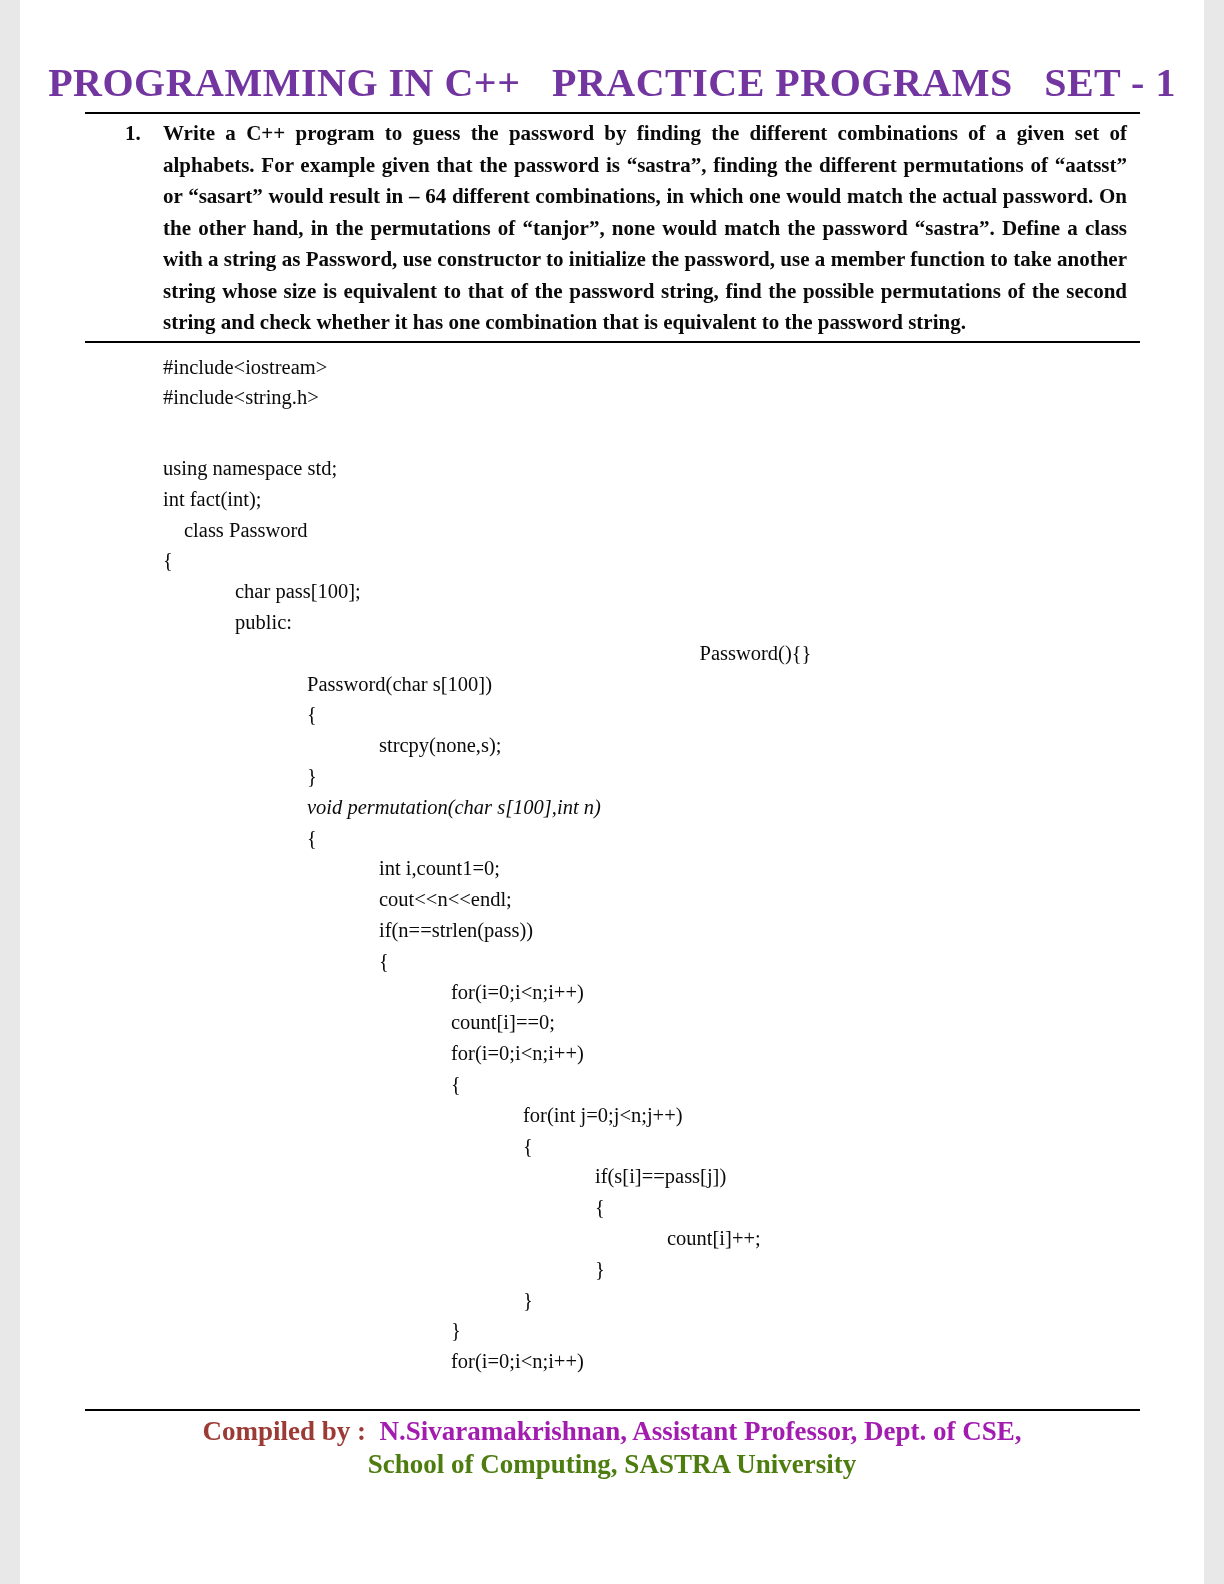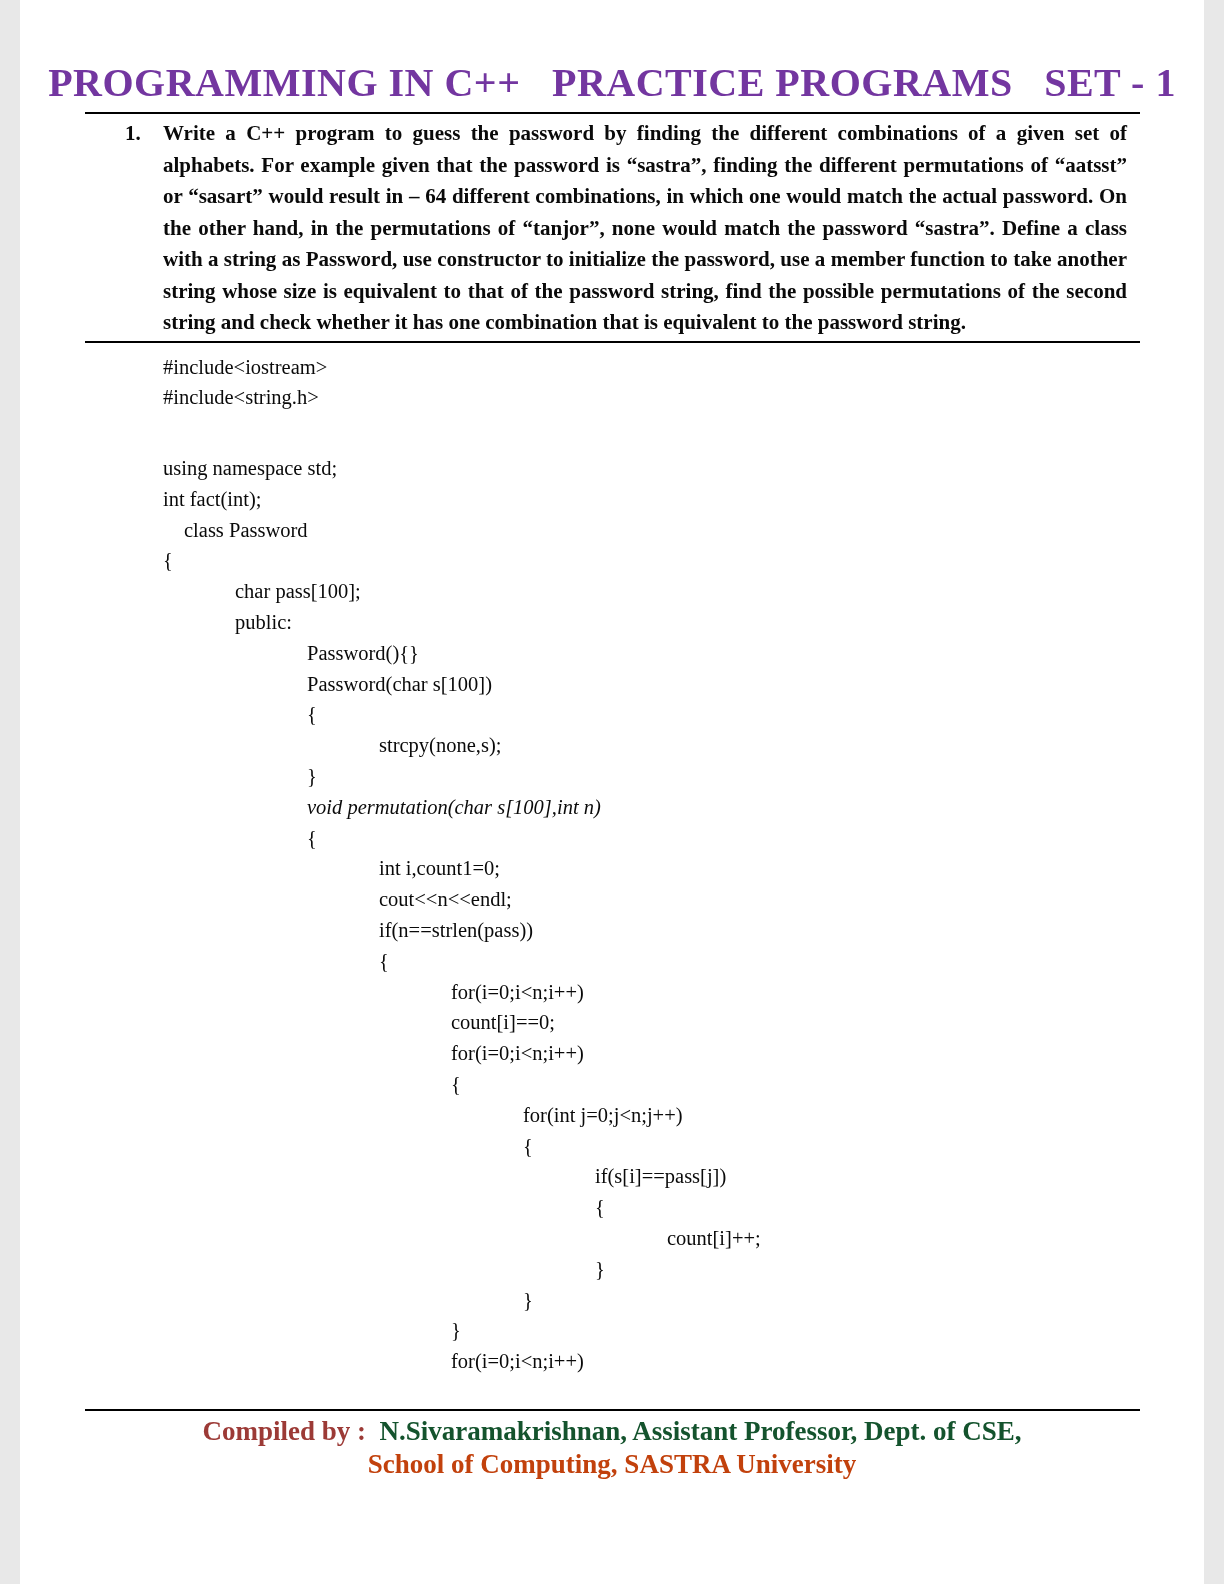--- a/index.html
+++ b/index.html
@@ -78,21 +78,21 @@
 
   <div class="code" id="code-block">
       <div class="code-line" style="padding-left: 0px;">#include&lt;iostream&gt;</div>
       <div class="code-line" style="padding-left: 0px;">#include&lt;string.h&gt;</div>
       <div class="code-line" style="padding-left: 0px; margin-top: 40px;">using namespace std;</div>
       <div class="code-line" style="padding-left: 0px;">int fact(int);</div>
       <div class="code-line" style="padding-left: 0px; margin-left: 21px;">class Password</div>
       <div class="code-line" style="padding-left: 0px;">{</div>
       <div class="code-line" style="padding-left: 72px;">char pass[100];</div>
       <div class="code-line" style="padding-left: 72px;">public:</div>
-      <div class="code-line" style="padding-left: 144px;">Password(){}</div>
+      <div class="code-line" style="padding-left: 144px; text-align: center;">Password(){}</div>
       <div class="code-line" style="padding-left: 144px;">Password(char s[100])</div>
       <div class="code-line" style="padding-left: 144px;">{</div>
       <div class="code-line" style="padding-left: 216px;">strcpy(none,s);</div>
       <div class="code-line" style="padding-left: 144px;">}</div>
       <div class="code-line" style="padding-left: 144px; font-style: italic;">void permutation(char s[100],int n)</div>
       <div class="code-line" style="padding-left: 144px;">{</div>
       <div class="code-line" style="padding-left: 216px;">int i,count1=0;</div>
       <div class="code-line" style="padding-left: 216px;">cout&lt;&lt;n&lt;&lt;endl;</div>
       <div class="code-line" style="padding-left: 216px;">if(n==strlen(pass))</div>
       <div class="code-line" style="padding-left: 216px;">{</div>
@@ -106,17 +106,17 @@
       <div class="code-line" style="padding-left: 432px;">{</div>
       <div class="code-line" style="padding-left: 504px;">count[i]++;</div>
       <div class="code-line" style="padding-left: 432px;">}</div>
       <div class="code-line" style="padding-left: 360px;">}</div>
       <div class="code-line" style="padding-left: 288px;">}</div>
       <div class="code-line" style="padding-left: 288px;">for(i=0;i&lt;n;i++)</div>
     </div>
 
   <div class="footer">
     <div class="rule"></div>
-    <div class="footer-text"><span style="color: rgb(156, 58, 54);">Compiled by :</span><span>&nbsp; </span><span style="color: #14532d;">N.Sivaramakrishnan, Assistant Professor, Dept. of CSE,</span></div>
-    <div class="footer-text" style="margin-top: 0px; color: #c2410c;">School of Computing, SASTRA University</div>
+    <div class="footer-text"><span style="color: rgb(156, 58, 54);">Compiled by :</span><span>&nbsp; </span><span style="color: #a21caf;">N.Sivaramakrishnan, Assistant Professor, Dept. of CSE,</span></div>
+    <div class="footer-text" style="margin-top: 0px; color: #4d7c0f;">School of Computing, SASTRA University</div>
   </div>
 
 </div>
 
 </body></html>

